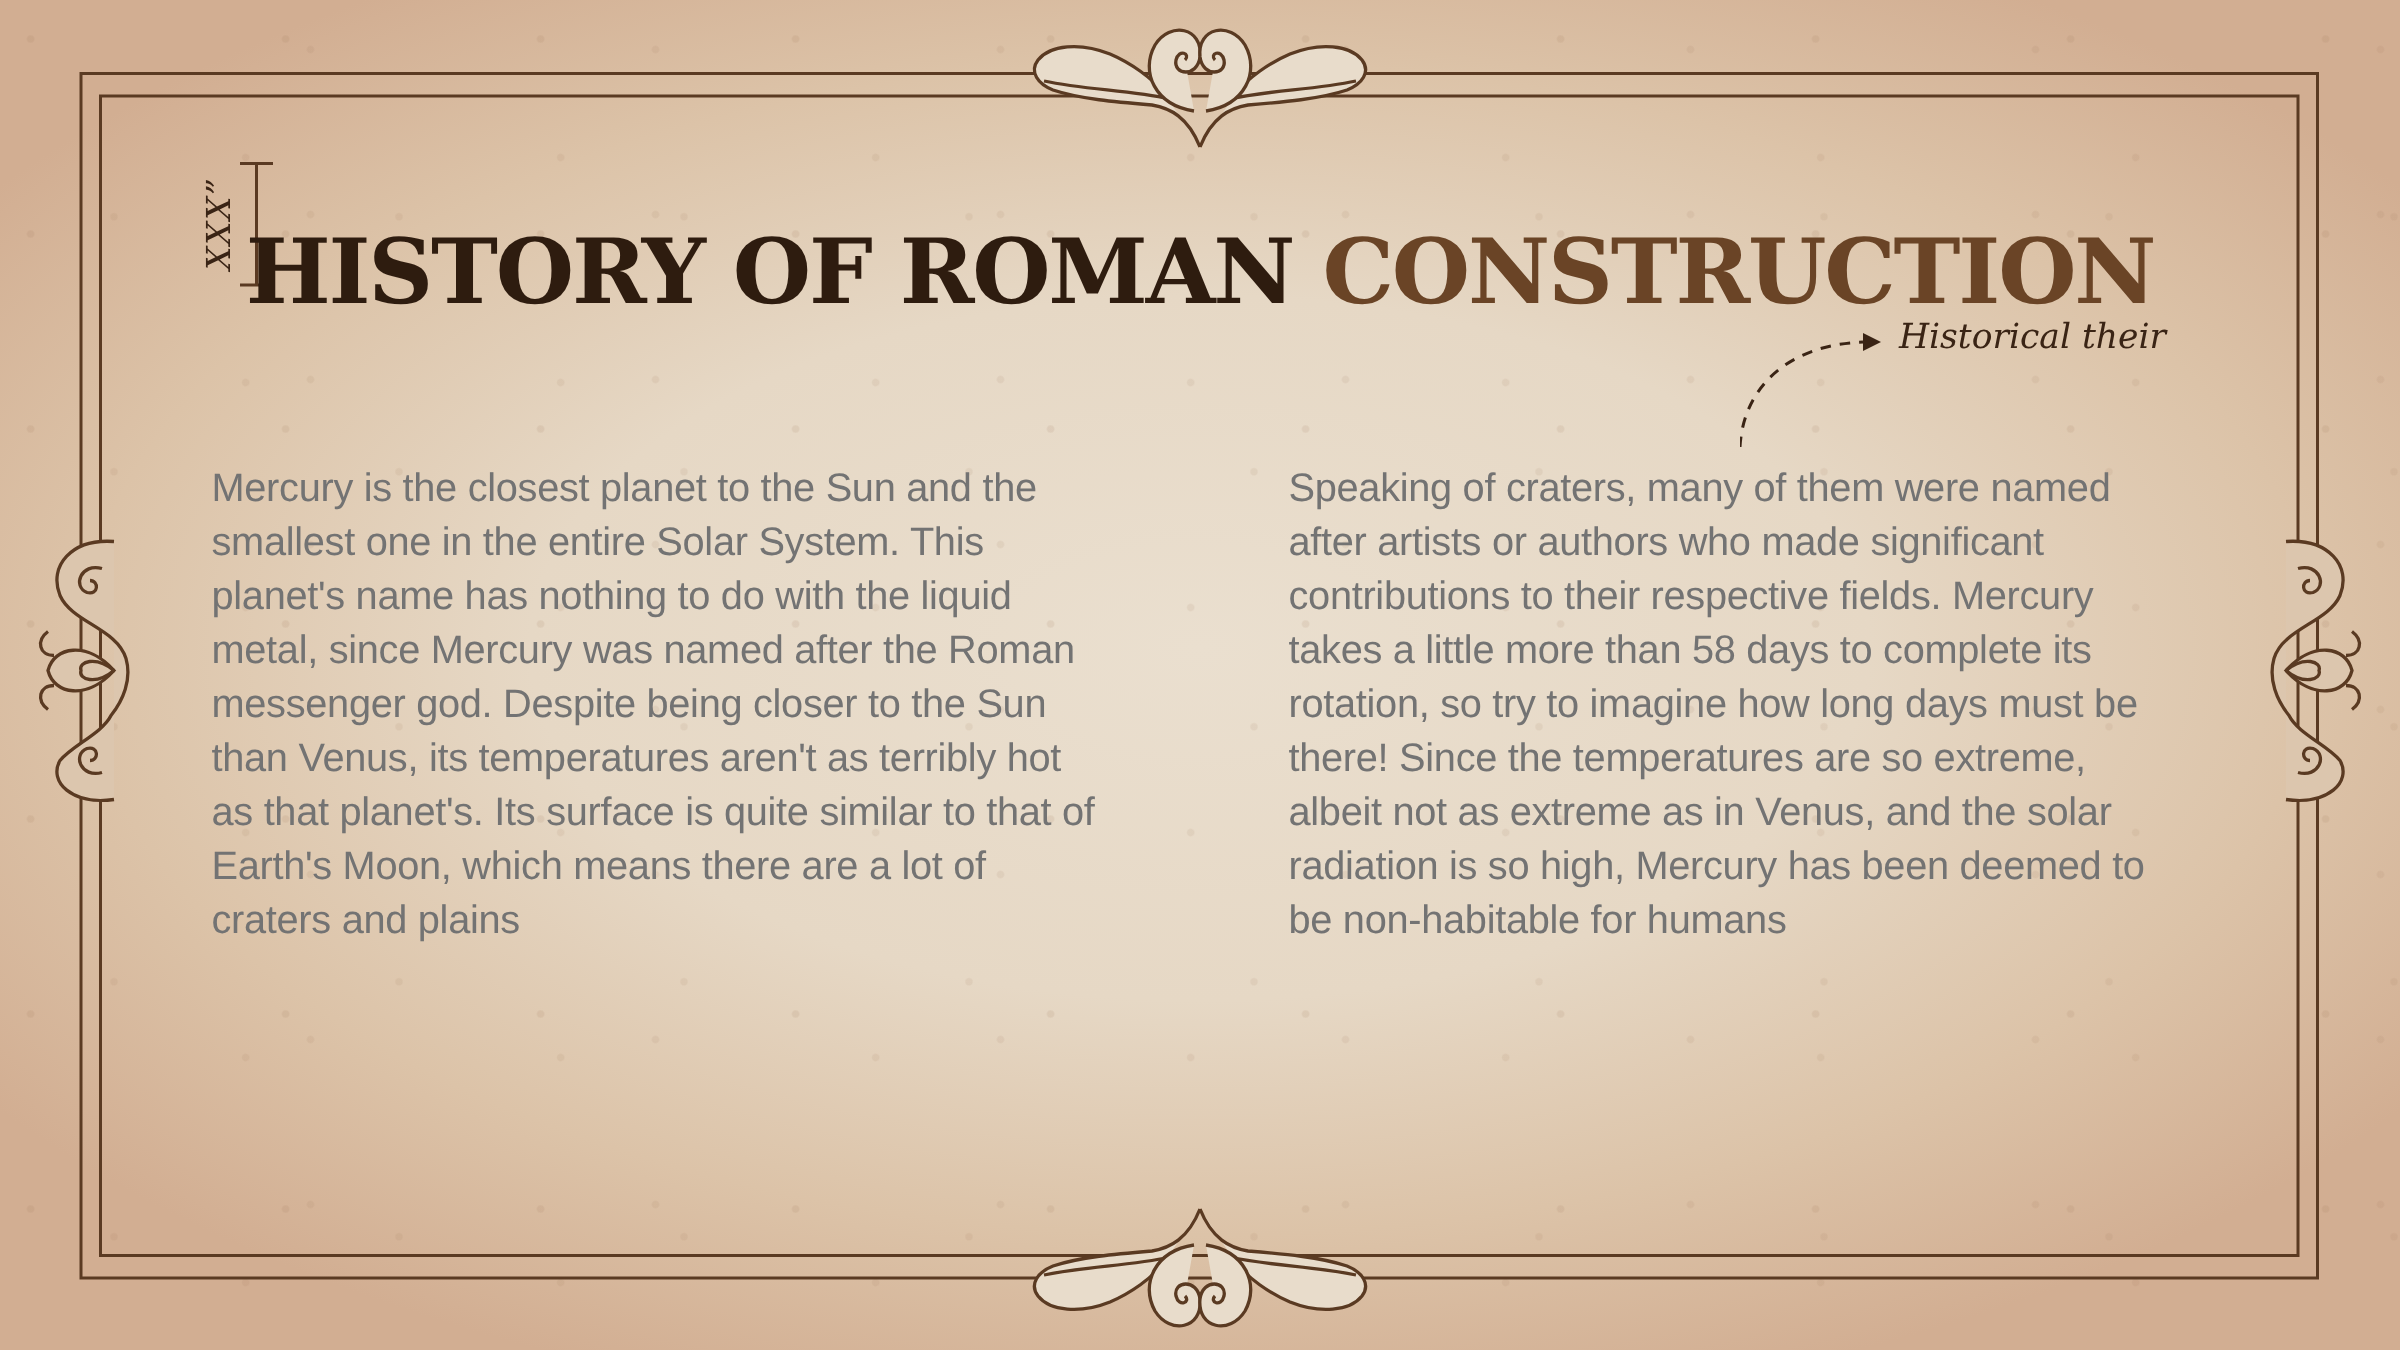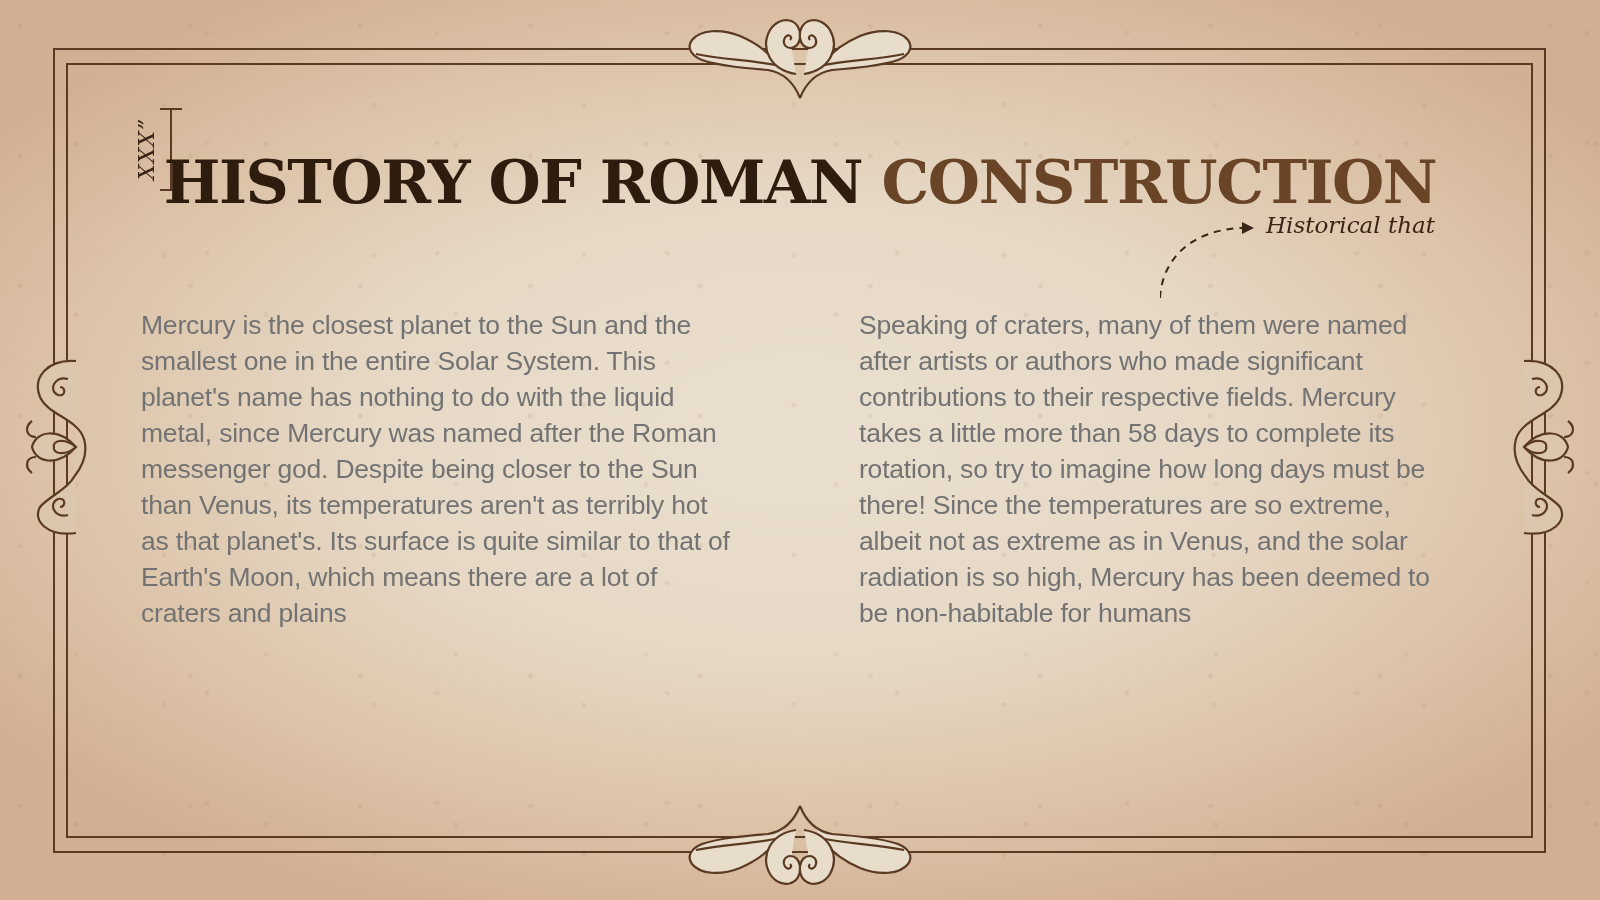--- a/index.html
+++ b/index.html
@@ -140,16 +140,16 @@
   <span>HISTORY OF ROMAN</span>
   <span class="accent">CONSTRUCTION</span>
 </h1>
 
 <div class="annotation">
   <svg width="270" height="90" viewBox="0 0 270 90">
     <path d="M0 88 C2 50 30 20 82 18" fill="none" stroke="#3a2415" stroke-width="2" stroke-dasharray="7 6"></path>
     <path d="M82 12 L94 18 L82 24 Z" fill="#3a2415"></path>
   </svg>
 </div>
-<div class="annotation-label">Historical that</div>
+<div class="annotation-label">Historical their</div>
 
 <p class="col col-left" style="margin:0">Mercury is the closest planet to the Sun and the smallest one in the entire Solar System. This planet's name has nothing to do with the liquid metal, since Mercury was named after the Roman messenger god. Despite being closer to the Sun than Venus, its temperatures aren't as terribly hot as that planet's. Its surface is quite similar to that of Earth's Moon, which means there are a lot of craters and plains</p>
 <p class="col col-right" style="margin:0">Speaking of craters, many of them were named after artists or authors who made significant contributions to their respective fields. Mercury takes a little more than 58 days to complete its rotation, so try to imagine how long days must be there! Since the temperatures are so extreme, albeit not as extreme as in Venus, and the solar radiation is so high, Mercury has been deemed to be non-habitable for humans</p>
 
 </body></html>

